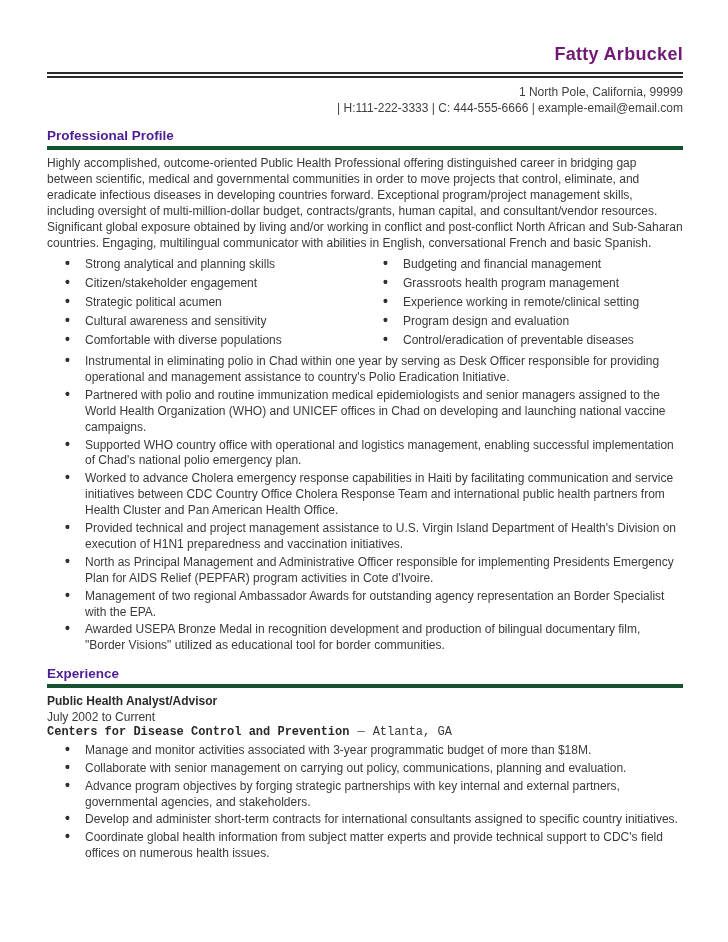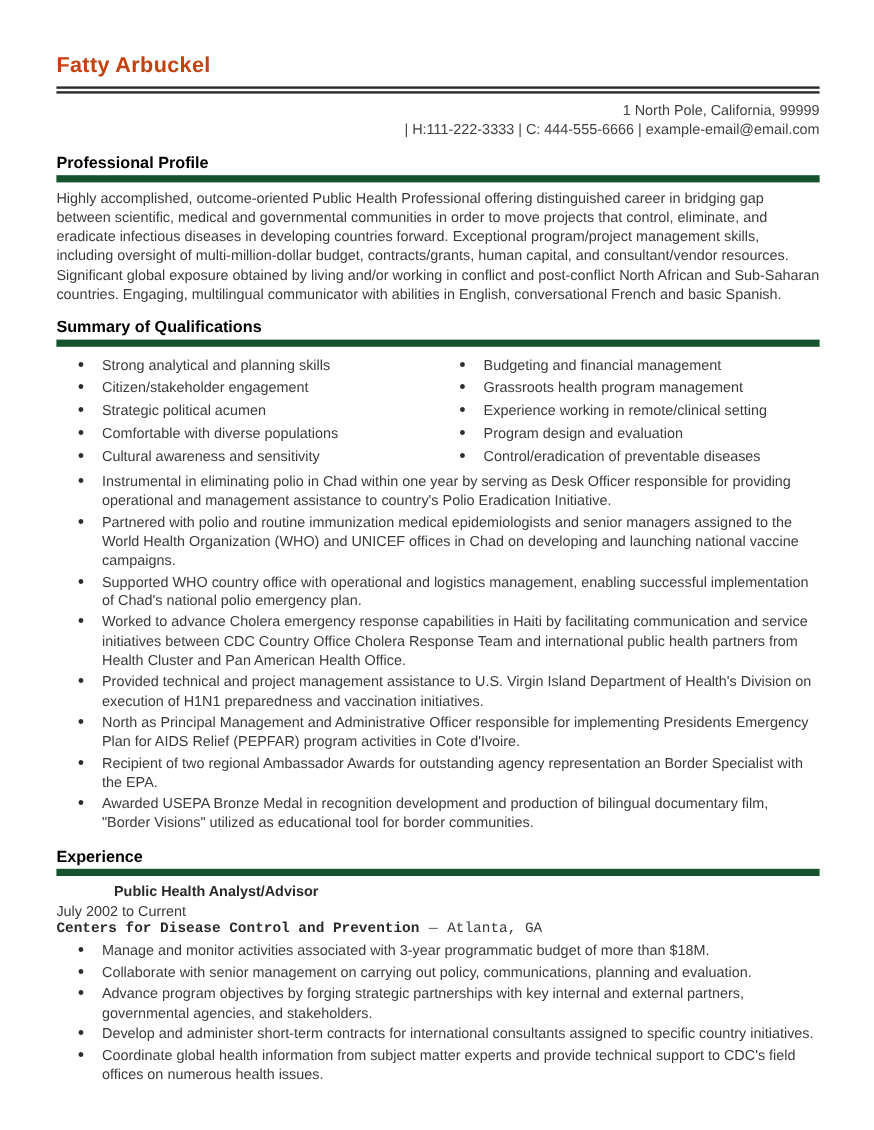--- a/index.html
+++ b/index.html
@@ -18,47 +18,48 @@
     box-sizing: border-box;
     width: 728px;
     height: 942px;
     padding: 44px 45px 0 47px;
   }
 
   
   .name {
     font-size: 18px;
     font-weight: bold;
-    color: #c2410c;
+    color: #701a75;
     letter-spacing: 0.3px;
     line-height: 21px;
     margin-bottom: 7px;
+    text-align: right;
   }
   .rule-double {
     height: 2px;
     border-top: 2px solid #2b2b2b;
     border-bottom: 2px solid #2b2b2b;
   }
   .contact {
     margin-top: 7px;
     text-align: right;
     font-size: 12px;
     line-height: 15.5px;
     color: #3f3f3f;
   }
 
   
   .section-heading {
     margin-top: 12px;
     margin-bottom: 6px;
     font-size: 13.5px;
     font-weight: bold;
-    color: #000000;
+    color: #4c1d95;
     padding-bottom: 3px;
-    border-bottom: 6px solid #14532d;
+    border-bottom: 4px solid #14532d;
   }
   .body-text {
     font-size: 12px;
     line-height: 15.9px;
     color: #3a3a3a;
   }
 
   ul.bullets {
     list-style: none;
     margin: 2px 0 0 0;
@@ -89,21 +90,20 @@
   .quals-columns .col { width: 50%; }
   .quals-columns ul.bullets li { margin-bottom: 3px; }
 
   
   .job-title {
     margin-top: 4px;
     font-size: 12px;
     font-weight: bold;
     color: #2a2a2a;
     line-height: 15.5px;
-    margin-left: 48px;
   }
   .job-dates {
     font-size: 12px;
     line-height: 15.5px;
     color: #3a3a3a;
   }
   .company-line {
     font-size: 12px;
     line-height: 15.5px;
     color: #3a3a3a;
@@ -128,29 +128,28 @@
     <div>1 North Pole, California, 99999</div>
     <div>| H:111-222-3333 | C: 444-555-6666 | example-email@email.com</div>
   </div>
 
   <div class="section">
     <div class="section-heading">Professional Profile</div>
     <div class="body-text">Highly accomplished, outcome-oriented Public Health Professional offering distinguished career in bridging gap between scientific, medical and governmental communities in order to move projects that control, eliminate, and eradicate infectious diseases in developing countries forward. Exceptional program/project management skills, including oversight of multi-million-dollar budget, contracts/grants, human capital, and consultant/vendor resources. Significant global exposure obtained by living and/or working in conflict and post-conflict North African and Sub-Saharan countries. Engaging, multilingual communicator with abilities in English, conversational French and basic Spanish.</div>
   </div>
 
   <div class="section">
-    <div class="section-heading">Summary of Qualifications</div>
     <div class="quals-columns">
       <div class="col">
         <ul class="bullets">
           <li>Strong analytical and planning skills</li>
           <li>Citizen/stakeholder engagement</li>
           <li>Strategic political acumen</li>
+          <li>Cultural awareness and sensitivity</li>
           <li>Comfortable with diverse populations</li>
-          <li>Cultural awareness and sensitivity</li>
         </ul>
       </div>
       <div class="col">
         <ul class="bullets">
           <li>Budgeting and financial management</li>
           <li>Grassroots health program management</li>
           <li>Experience working in remote/clinical setting</li>
           <li>Program design and evaluation</li>
           <li>Control/eradication of preventable diseases</li>
         </ul>
@@ -159,21 +158,21 @@
   </div>
 
   <div class="section">
     <ul class="bullets">
       <li>Instrumental in eliminating polio in Chad within one year by serving as Desk Officer responsible for providing operational and management assistance to country's Polio Eradication Initiative.</li>
       <li>Partnered with polio and routine immunization medical epidemiologists and senior managers assigned to the World Health Organization (WHO) and UNICEF offices in Chad on developing and launching national vaccine campaigns.</li>
       <li>Supported WHO country office with operational and logistics management, enabling successful implementation of Chad's national polio emergency plan.</li>
       <li>Worked to advance Cholera emergency response capabilities in Haiti by facilitating communication and service initiatives between CDC Country Office Cholera Response Team and international public health partners from Health Cluster and Pan American Health Office.</li>
       <li>Provided technical and project management assistance to U.S. Virgin Island Department of Health's Division on execution of H1N1 preparedness and vaccination initiatives.</li>
       <li>North as Principal Management and Administrative Officer responsible for implementing Presidents Emergency Plan for AIDS Relief (PEPFAR) program activities in Cote d'Ivoire.</li>
-      <li>Recipient of two regional Ambassador Awards for outstanding agency representation an Border Specialist with the EPA.</li>
+      <li>Management of two regional Ambassador Awards for outstanding agency representation an Border Specialist with the EPA.</li>
       <li>Awarded USEPA Bronze Medal in recognition development and production of bilingual documentary film, "Border Visions" utilized as educational tool for border communities.</li>
     </ul>
   </div>
 
   <div class="section experience">
     <div class="section-heading">Experience</div>
     <div class="job-title">Public Health Analyst/Advisor</div>
     <div class="job-dates">July 2002 to Current</div>
     <div class="company-line">
       <span class="company">Centers for Disease Control and Prevention</span><span class="sep">—</span><span>Atlanta, GA</span>

